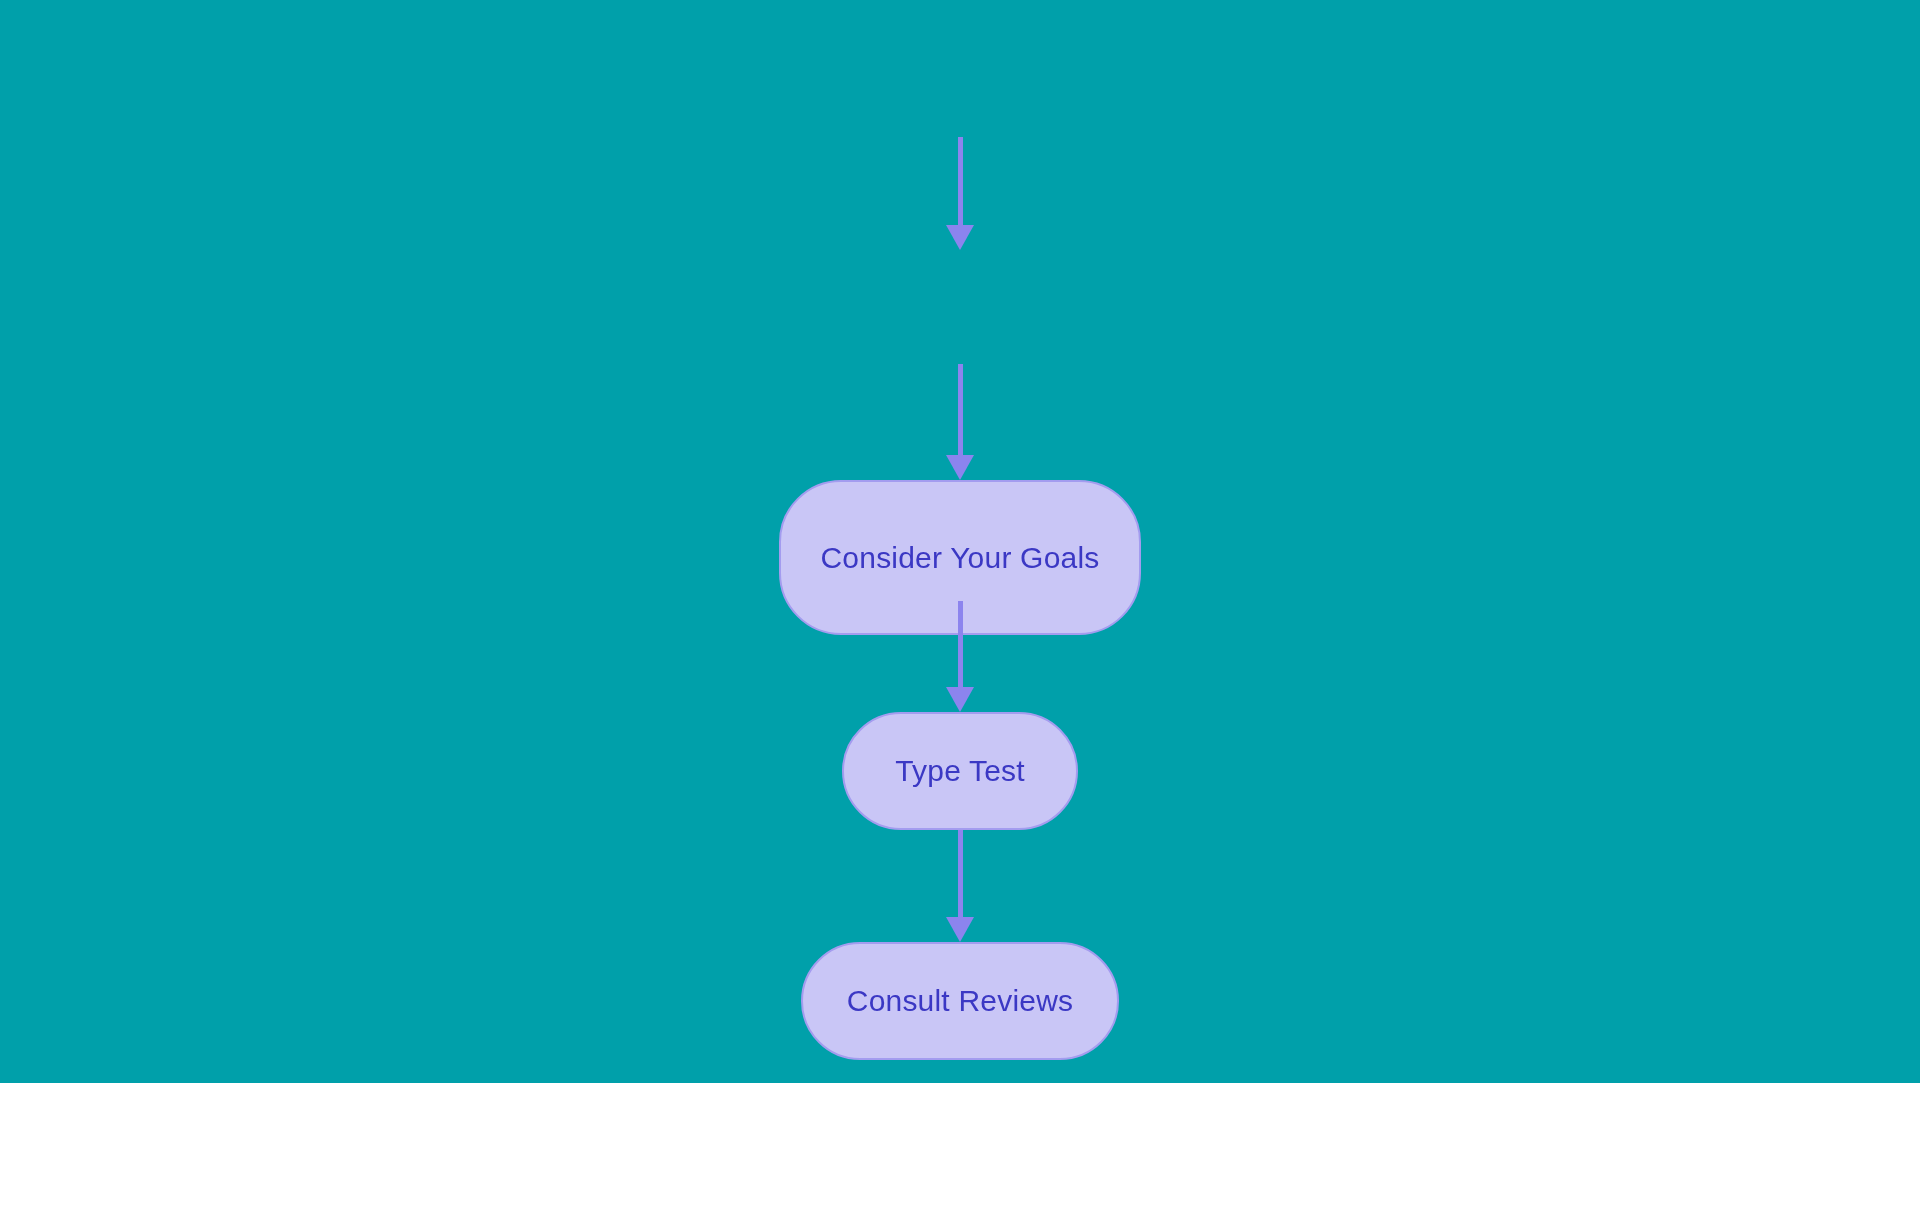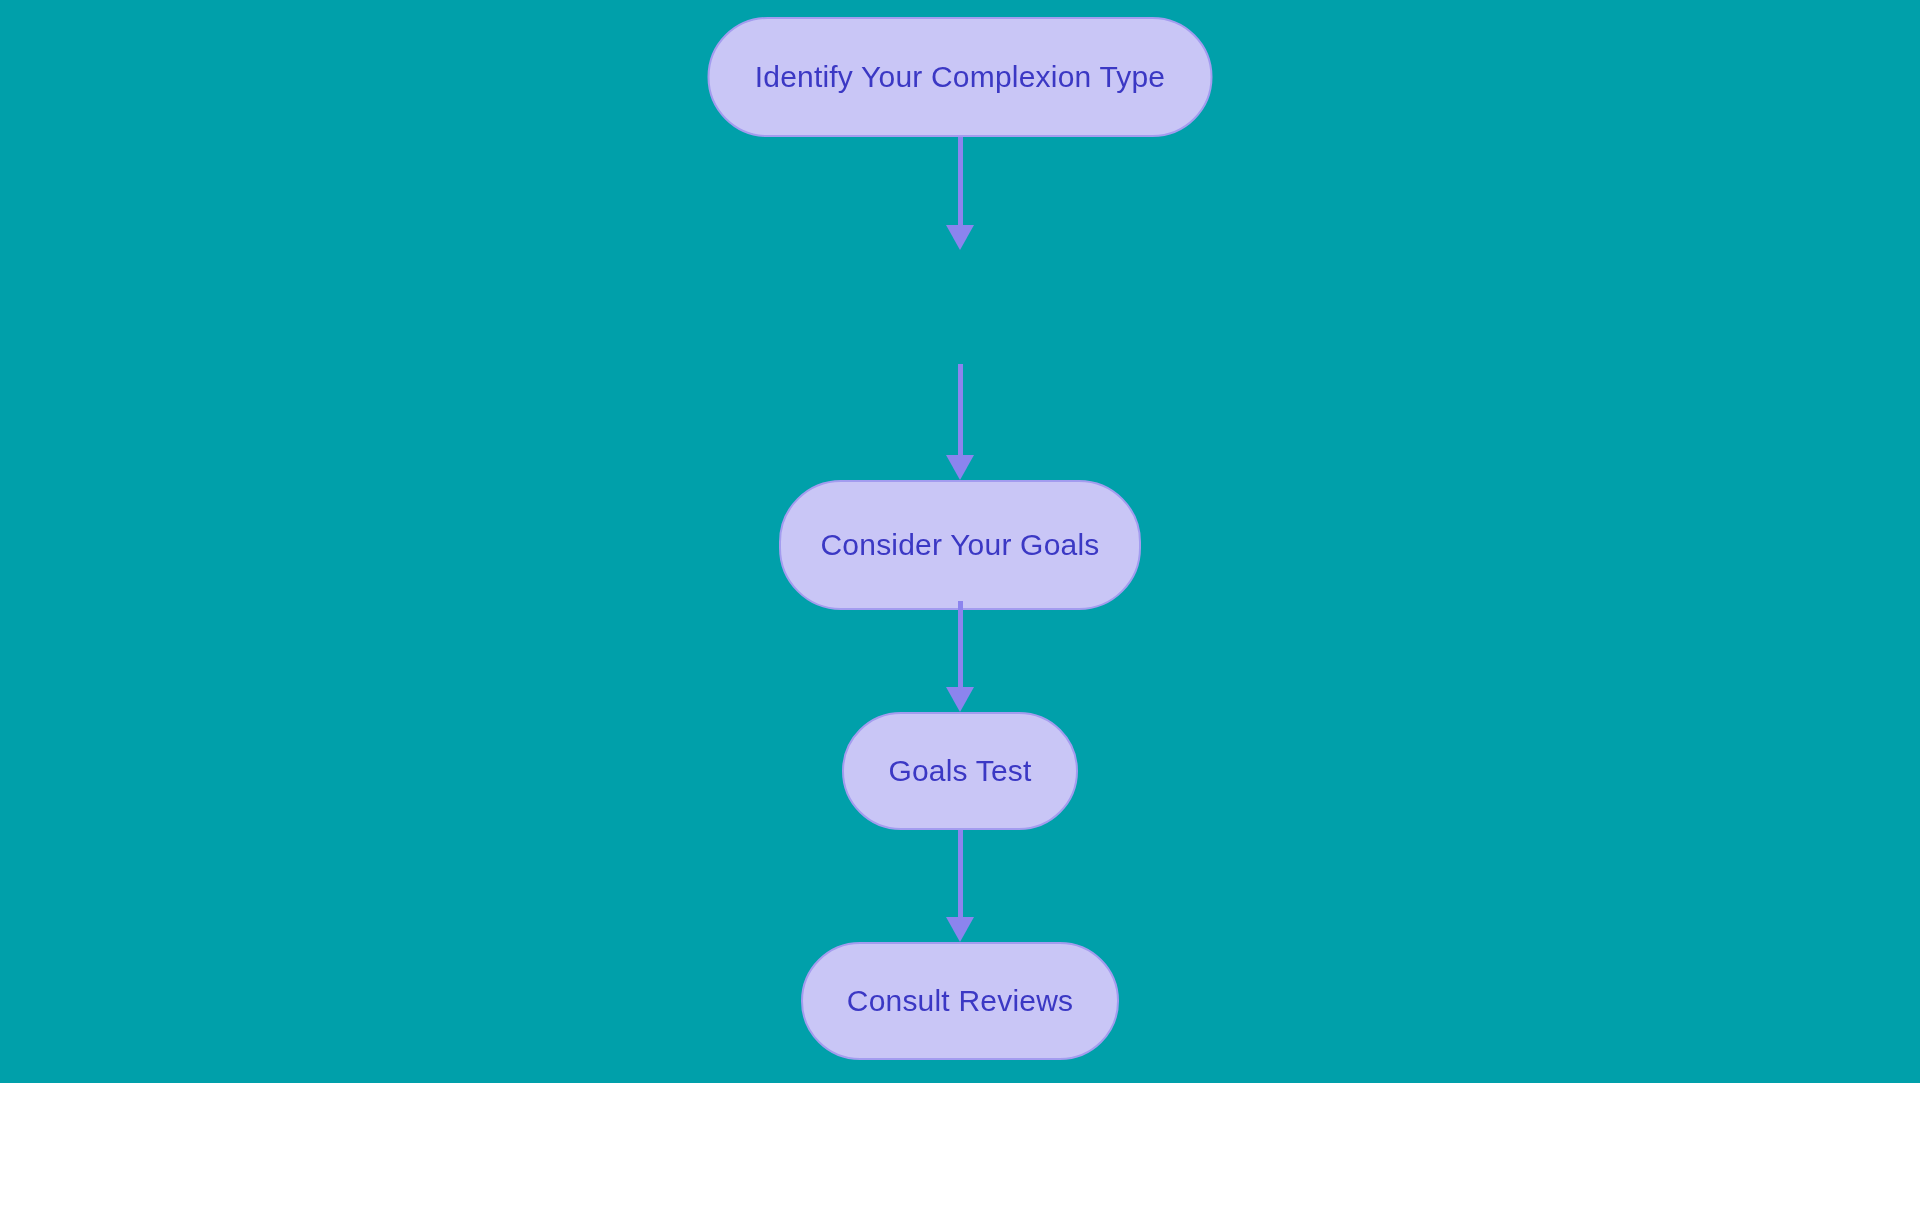--- a/index.html
+++ b/index.html
@@ -39,21 +39,21 @@
   }
   .node .label {
     font-size: 30px;
     font-weight: 400;
     letter-spacing: 0.2px;
     color: var(--node-text, #3B38C4);
     white-space: nowrap;
   }
   .n1 { top: 17px;  width: 505px; height: 120px; }
   .n2 { top: 250px; width: 341px; height: 114px; }
-  .n3 { top: 480px; width: 362px; height: 130px; text-align: right; }
+  .n3 { top: 480px; width: 362px; height: 155px; text-align: right; }
   .n4 { top: 712px; width: 236px; height: 118px; }
   .n5 { top: 942px; width: 318px; height: 118px; }
 
   .arrow {
     position: absolute;
     left: 50%;
     transform: translateX(-50%);
     display: flex;
     flex-direction: column;
     align-items: center;
@@ -74,23 +74,20 @@
     border-left: 14px solid transparent;
     border-right: 14px solid transparent;
     border-top: 25px solid var(--arrow, #8C84EE);
   }
 </style>
 </head>
 <body>
 
 <div class="canvas">
 
-  <div class="node n1">
-    <span class="label">Identify Your Complexion Type</span>
-  </div>
 
   <div class="arrow a1">
     <div class="shaft"></div>
     <div class="head"></div>
   </div>
 
 
   <div class="arrow a2">
     <div class="shaft"></div>
     <div class="head"></div>
@@ -99,21 +96,21 @@
   <div class="node n3">
     <span class="label">Consider Your Goals</span>
   </div>
 
   <div class="arrow a3">
     <div class="shaft"></div>
     <div class="head"></div>
   </div>
 
   <div class="node n4">
-    <span class="label">Goals Test</span>
+    <span class="label">Type Test</span>
   </div>
 
   <div class="arrow a4">
     <div class="shaft"></div>
     <div class="head"></div>
   </div>
 
   <div class="node n5">
     <span class="label">Consult Reviews</span>
   </div>

